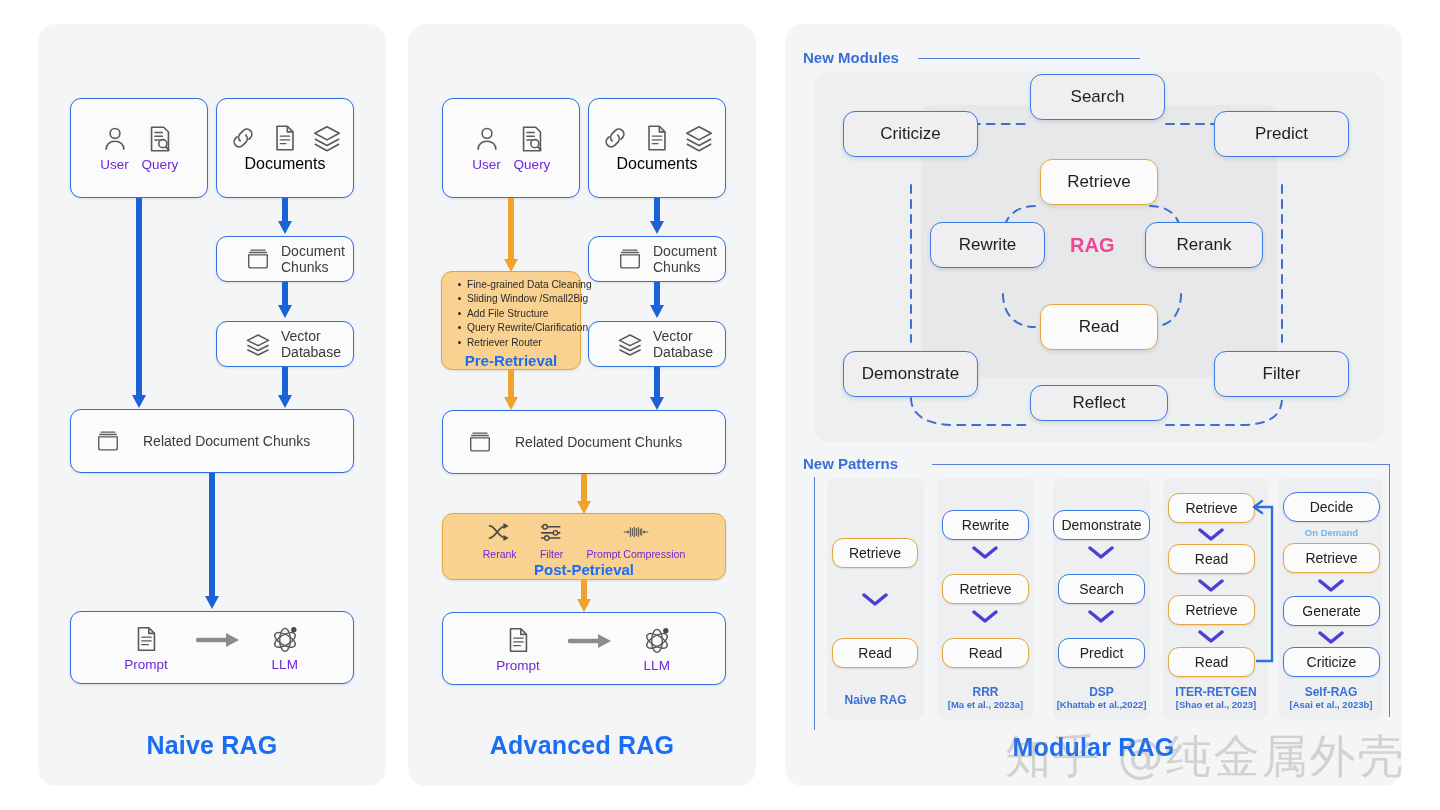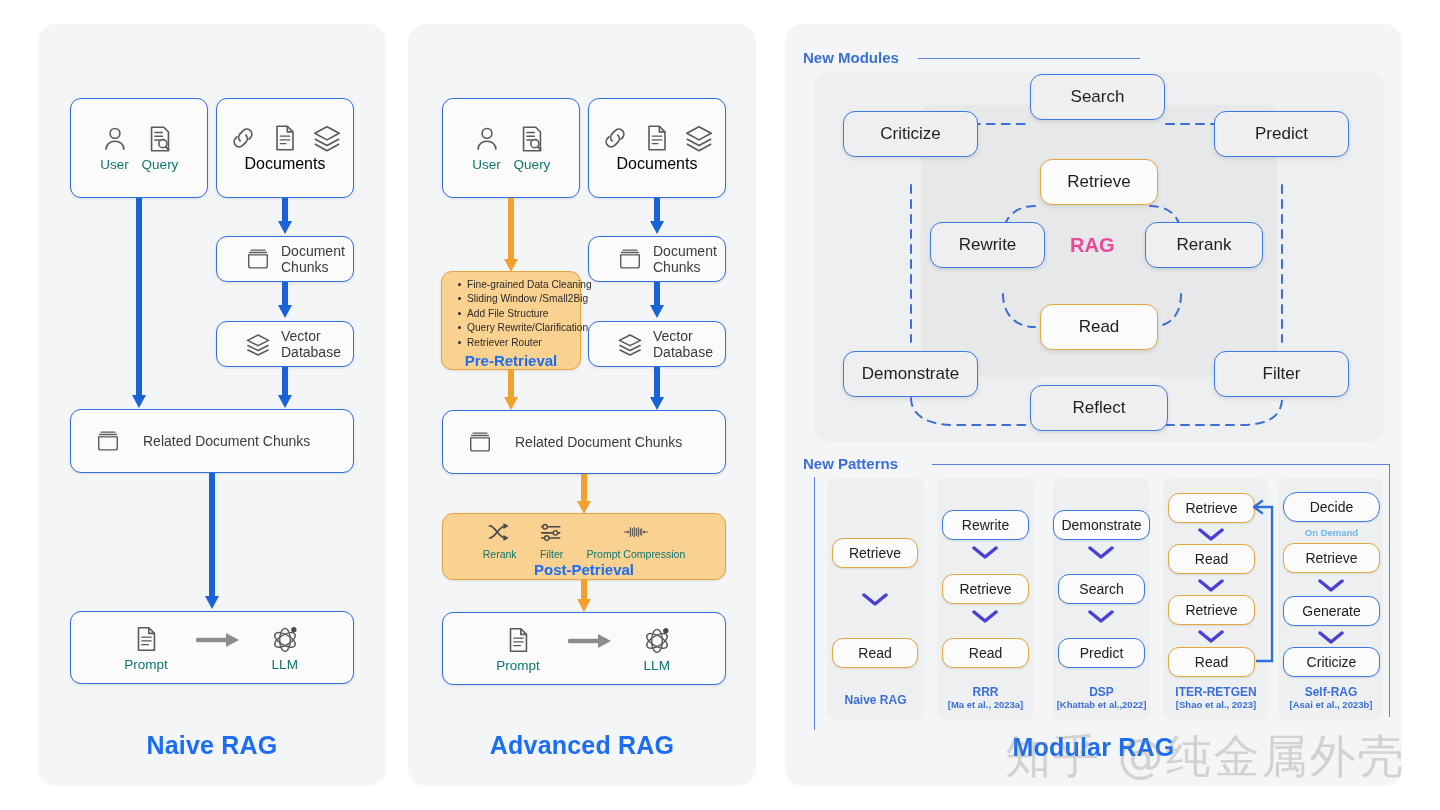--- a/index.html
+++ b/index.html
@@ -11,21 +11,21 @@
   .panel{position:absolute;background:#f4f5f6;border-radius:18px;}
   #panel-naive{left:38px;top:24px;width:348px;height:762px;}
   #panel-advanced{left:408px;top:24px;width:348px;height:762px;}
   #panel-modular{left:785px;top:24px;width:617px;height:762px;}
 
   .iconrow{position:absolute;box-sizing:border-box;
     background:#fbfbfc;border:1.6px solid #2f6fe0;border-radius:11px;
     display:flex;align-items:center;justify-content:center;gap:16px;
     box-shadow:0 1px 3px rgba(0,0,0,0.10);}
   .icell{display:flex;flex-direction:column;align-items:center;gap:3px;}
-  .icell .cap{font-size:13.5px;color:#0f766e;}
+  .icell .cap{font-size:13.5px;color:#6d28d9;}
   .ico{width:30px;height:30px;display:block;}
   .ico-sm{width:26px;height:26px;display:block;}
 
   .rowbox{position:absolute;box-sizing:border-box;
     background:#fbfbfc;border:1.6px solid #2f6fe0;border-radius:11px;
     display:flex;align-items:center;gap:10px;padding-left:28px;
     box-shadow:0 1px 3px rgba(0,0,0,0.10);}
   .rowbox .lbl{font-size:14px;color:#3b3b3b;}
 
   .arrow{position:absolute;}
@@ -430,21 +430,21 @@
 <div class="rag-label" style="left:1070px;top:234px;">RAG</div>
 <div class="mnode orange" style="left:1040px;top:304px;width:118px;height:46px;">
   <span>Read</span>
   </div>
 <div class="mnode" style="left:843px;top:351px;width:135px;height:46px;">
   <span>Demonstrate</span>
   </div>
 <div class="mnode" style="left:1214px;top:351px;width:135px;height:46px;">
   <span>Filter</span>
   </div>
-<div class="mnode" style="left:1030px;top:385px;width:138px;height:46px;">
+<div class="mnode" style="left:1030px;top:385px;width:138px;height:36px;">
   <span>Reflect</span>
   </div>
 
 <div class="sectlabel" style="left:803px;top:455px;">New Patterns</div>
 <div class="sectline" style="left:932px;top:464px;width:458px;border-radius:0 6px 0 0;"></div>
 <div class="sectbracket" style="left:814px;top:477px;height:253px;"></div>
 <div class="sectbracket-r" style="left:1389px;top:464px;height:253px;"></div>
 
 <div class="pcol" style="left:827px;top:478px;width:97px;height:242px;"></div>
 <div class="pcol" style="left:937px;top:478px;width:97px;height:242px;"></div>

